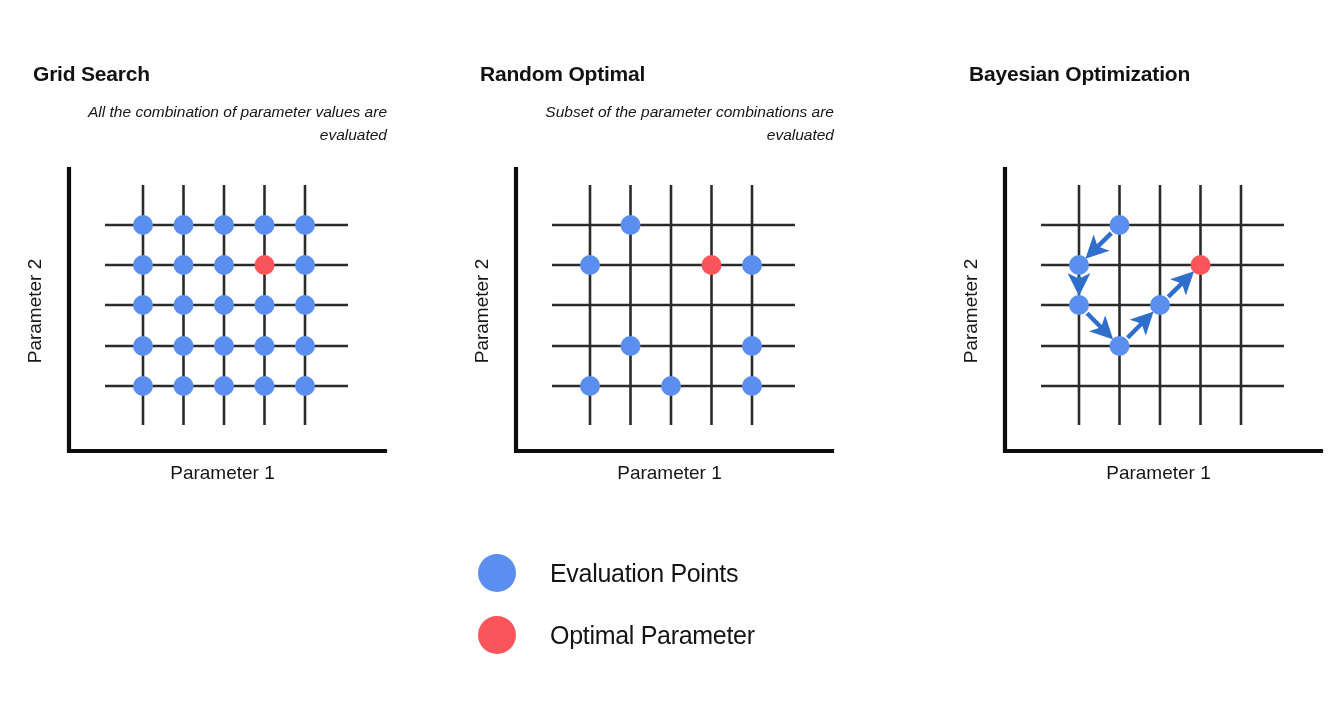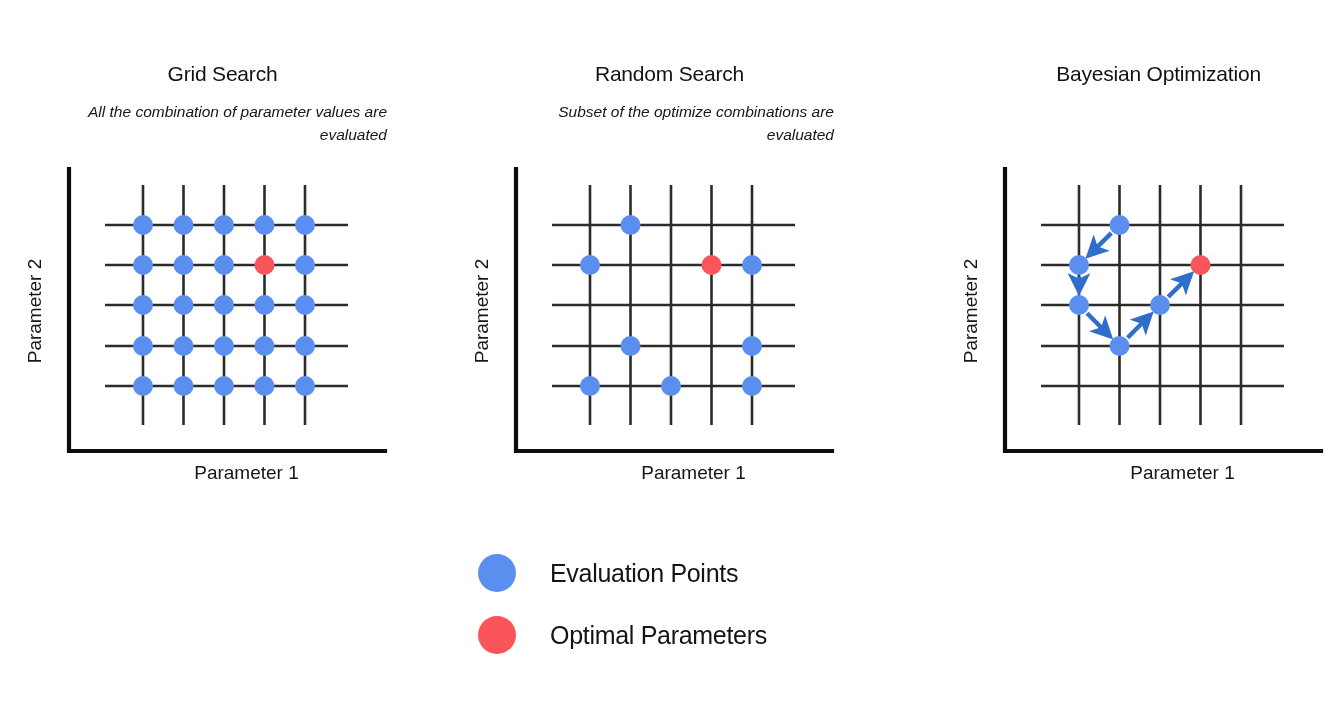--- a/index.html
+++ b/index.html
@@ -29,26 +29,27 @@
   }
   #panel-grid     { left: 0px; }
   #panel-random   { left: 447px; }
   #panel-bayes    { left: 936px; }
 
   .panel-title {
     position: absolute;
     left: 0;
     top: 62px;
     width: 100%;
-    text-align: center;
+    text-align: left;
     font-size: 21px;
-    font-weight: normal;
+    font-weight: bold;
     letter-spacing: -0.2px;
     color: #121212;
     line-height: 1.1;
+    padding-left: 33px;
   }
   .panel-subtitle {
     position: absolute;
     left: 0;
     top: 100px;
     width: 100%;
     text-align: right;
     font-size: 15.5px;
     font-style: italic;
     color: #161616;
@@ -62,21 +63,20 @@
     top: 155px;
   }
   .axis-label-x {
     position: absolute;
     left: 0;
     top: 462px;
     width: 100%;
     text-align: center;
     font-size: 19px;
     color: #161616;
-    padding-left: 24px;
   }
   .axis-label-y {
     position: absolute;
     font-size: 19px;
     color: #161616;
     transform: rotate(-90deg);
     transform-origin: 50% 50%;
     white-space: nowrap;
   }
   #ylab-grid   { left: -45px;  top: 300px; width: 160px; text-align: center; }
@@ -165,22 +165,22 @@
           <circle cx="264.5" cy="231" r="10" fill="#5B8FEF"></circle>
           <circle cx="305" cy="231" r="10" fill="#5B8FEF"></circle>
         </g>
         <circle cx="264.5" cy="110" r="10" fill="#F9555B"></circle>
       </svg>
     <div class="axis-label-x">Parameter 1</div>
     <div class="axis-label-y" id="ylab-grid">Parameter 2</div>
   </div>
 
   <div class="panel" id="panel-random">
-    <div class="panel-title">Random Search</div>
-    <div class="panel-subtitle">Subset of the optimize combinations are evaluated</div>
+    <div class="panel-title">Random Optimal</div>
+    <div class="panel-subtitle">Subset of the parameter combinations are evaluated</div>
     <svg class="plot-svg" width="445" height="310" viewBox="0 0 445 310">
         <defs>
           <marker id="ah-random-search" markerWidth="5.2" markerHeight="5.2" refX="3.5" refY="2.6" orient="auto" markerUnits="strokeWidth">
             <path d="M0,0 L5.2,2.6 L0,5.2 L1.3,2.6 Z" fill="#2F6FCB"></path>
           </marker>
         </defs>
         <g stroke="#2b2b2b" stroke-width="2.6" stroke-linecap="butt">
           <line x1="105" y1="70" x2="348" y2="70"></line>
           <line x1="105" y1="110" x2="348" y2="110"></line>
           <line x1="105" y1="150" x2="348" y2="150"></line>
@@ -250,17 +250,17 @@
     <div class="axis-label-y" id="ylab-bayes">Parameter 2</div>
   </div>
 
   <div id="legend">
     <div class="legend-row" id="legend-row-eval">
       <span class="legend-dot" id="legend-dot-eval" style="background: rgb(91, 143, 239);"></span>
       <span class="legend-text">Evaluation Points</span>
     </div>
     <div class="legend-row" id="legend-row-optimal">
       <span class="legend-dot" id="legend-dot-optimal" style="background: rgb(249, 85, 91);"></span>
-      <span class="legend-text">Optimal Parameters</span>
+      <span class="legend-text">Optimal Parameter</span>
     </div>
   </div>
 
 </div>
 
 </body></html>

